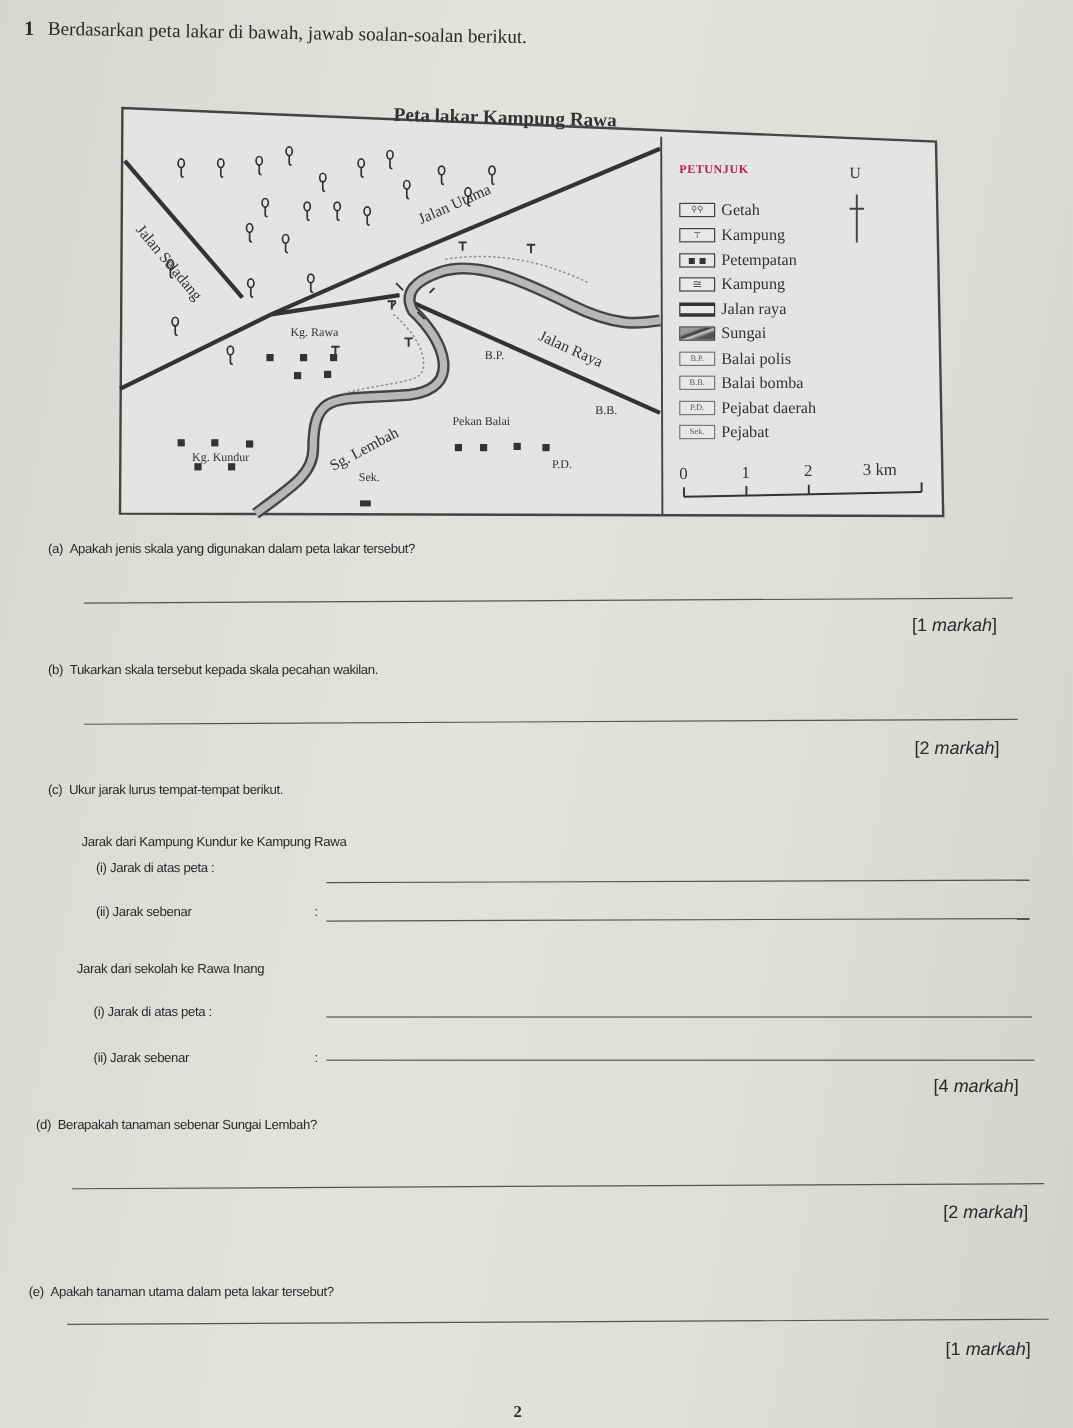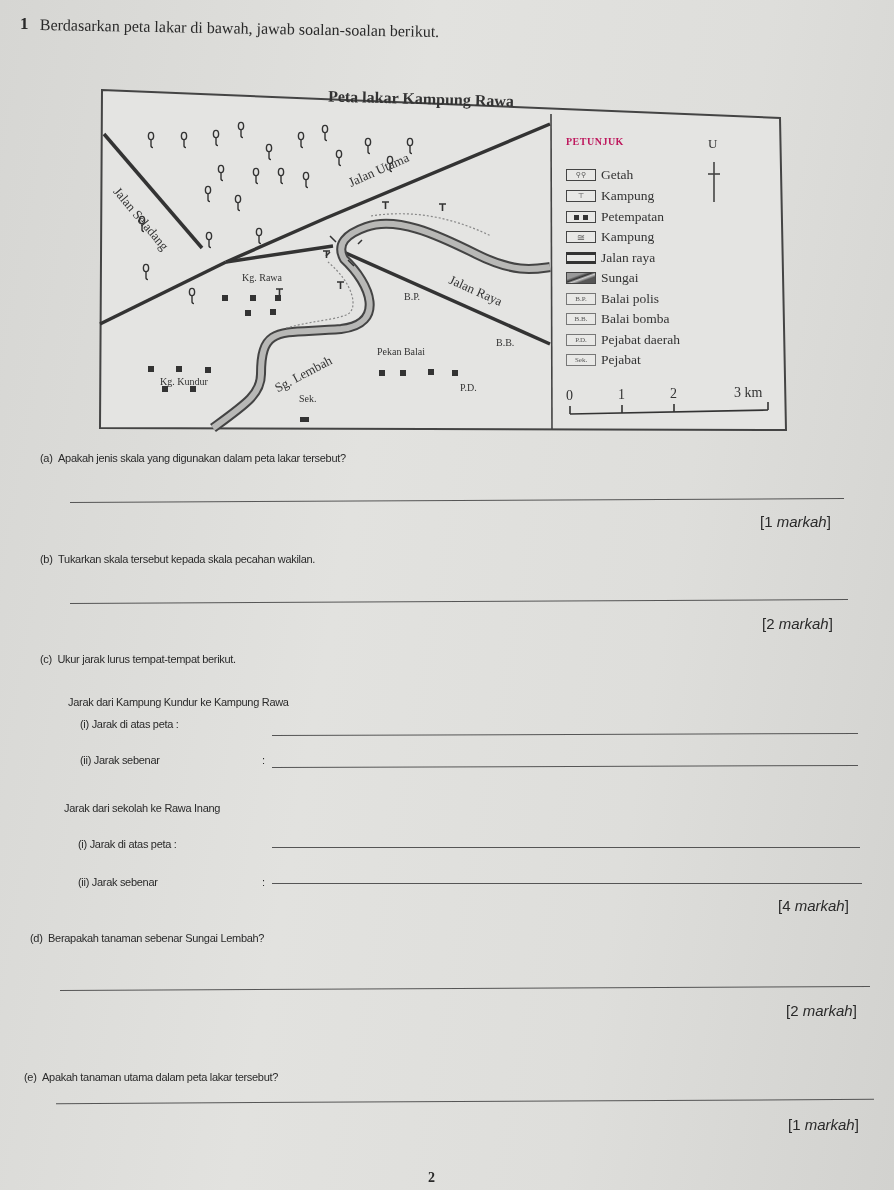--- a/index.html
+++ b/index.html
@@ -255,21 +255,21 @@
       <span>Pejabat daerah</span>
     </div>
     <div class="legend-item" style="top:215px;">
       <span class="legend-sym" style="border-color:#777;">Sek.</span>
       <span>Pejabat</span>
     </div>
 
     <div class="scale-lbl" style="left:0px;top:252px;">0</div>
     <div class="scale-lbl" style="left:52px;top:251px;">1</div>
     <div class="scale-lbl" style="left:104px;top:250px;">2</div>
-    <div class="scale-lbl" style="left:168px;top:249px;">3 km</div>
+    <div class="scale-lbl" style="left:153px;top:249px;">3 km</div>
   </div>
 </div>
 
 <div class="abs q" style="left:40px;top:452px;">
   <span>(a)</span>&nbsp;&nbsp;<span>Apakah jenis skala yang digunakan dalam peta lakar tersebut?</span>
 </div>
 <div class="abs ansline" style="left:70px;top:500px;width:774px;transform:rotate(-0.3deg);"></div>
 <div class="abs marks" style="left:760px;top:513px;"><span>[1 </span><i>markah</i><span>]</span></div>
 
 <div class="abs q" style="left:40px;top:553px;">

